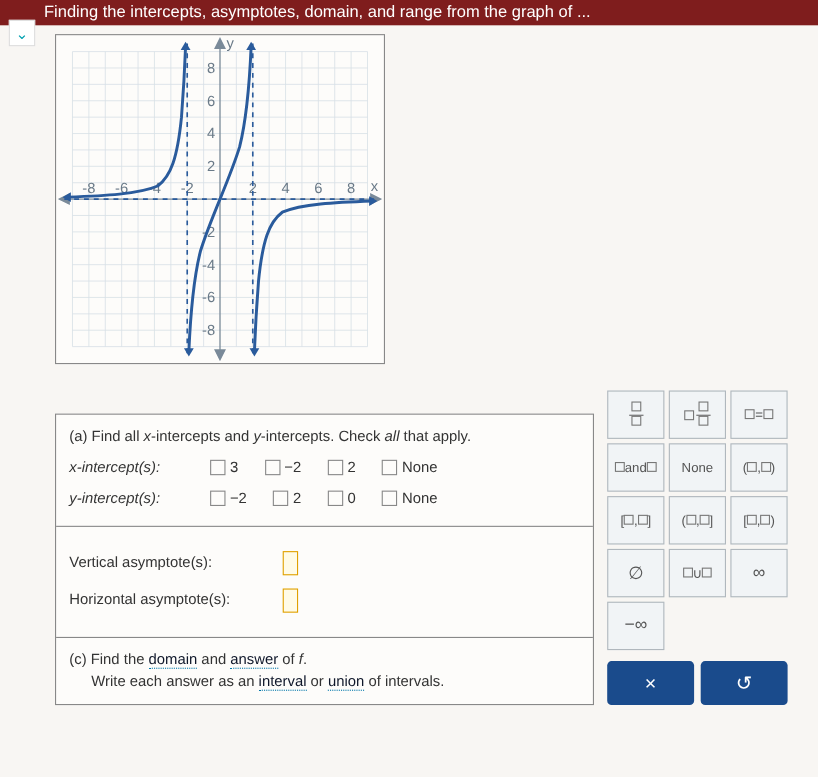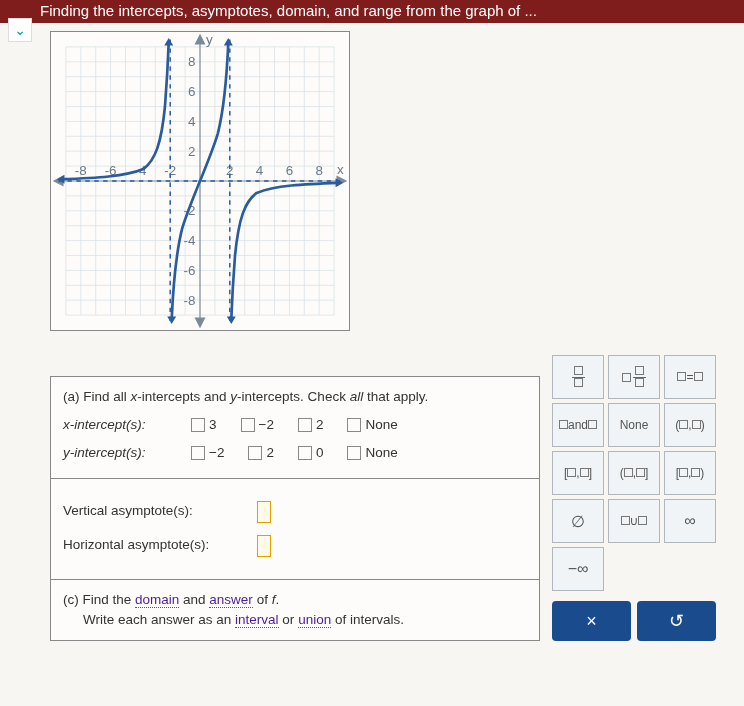--- a/index.html
+++ b/index.html
@@ -62,21 +62,21 @@
 .cb-item { display: inline-flex; align-items: center; gap: 4px; margin-right: 16px; cursor: pointer; }
 .cb-item input { width: 14px; height: 14px; border: 1.5px solid #888; appearance: none; cursor: pointer; }
 .field-row { margin: 12px 0; display: flex; align-items: center; gap: 24px; }
 .field-label { min-width: 170px; }
 .input-slot {
   width: 14px; height: 22px;
   border: 1.5px solid #e0a000;
   background: #fffbe6;
   display: inline-block;
 }
-.us { color: #4c1d95; border-bottom: 1px dotted #0077aa; cursor: pointer; }
+.us { color: #0f172a; border-bottom: 1px dotted #0077aa; cursor: pointer; }
 .keypad {
   display: grid;
   grid-template-columns: repeat(3, 52px);
   gap: 4px;
   margin-top: 4px;
 }
 .key {
   height: 44px;
   border: 1px solid #b0b7bd;
   background: #f1f4f6;

